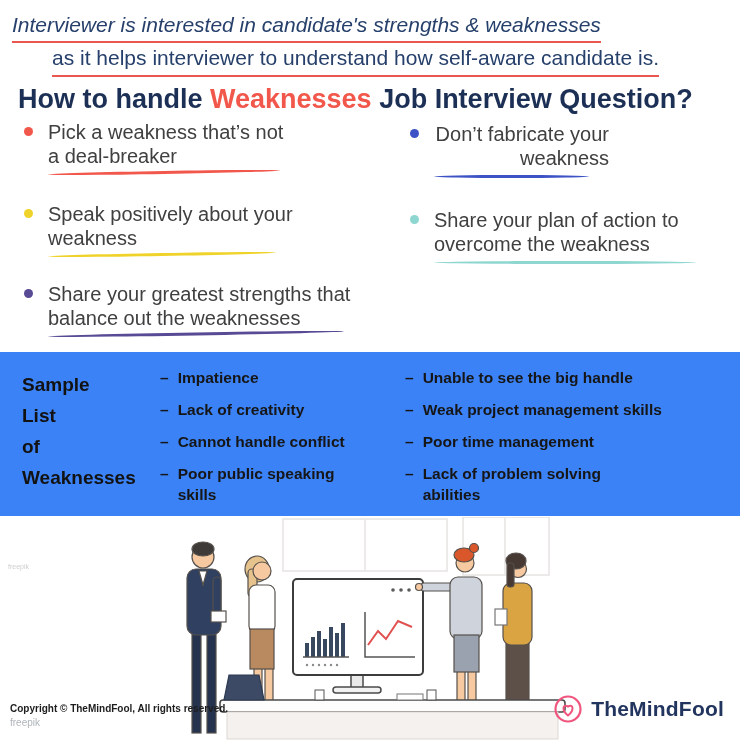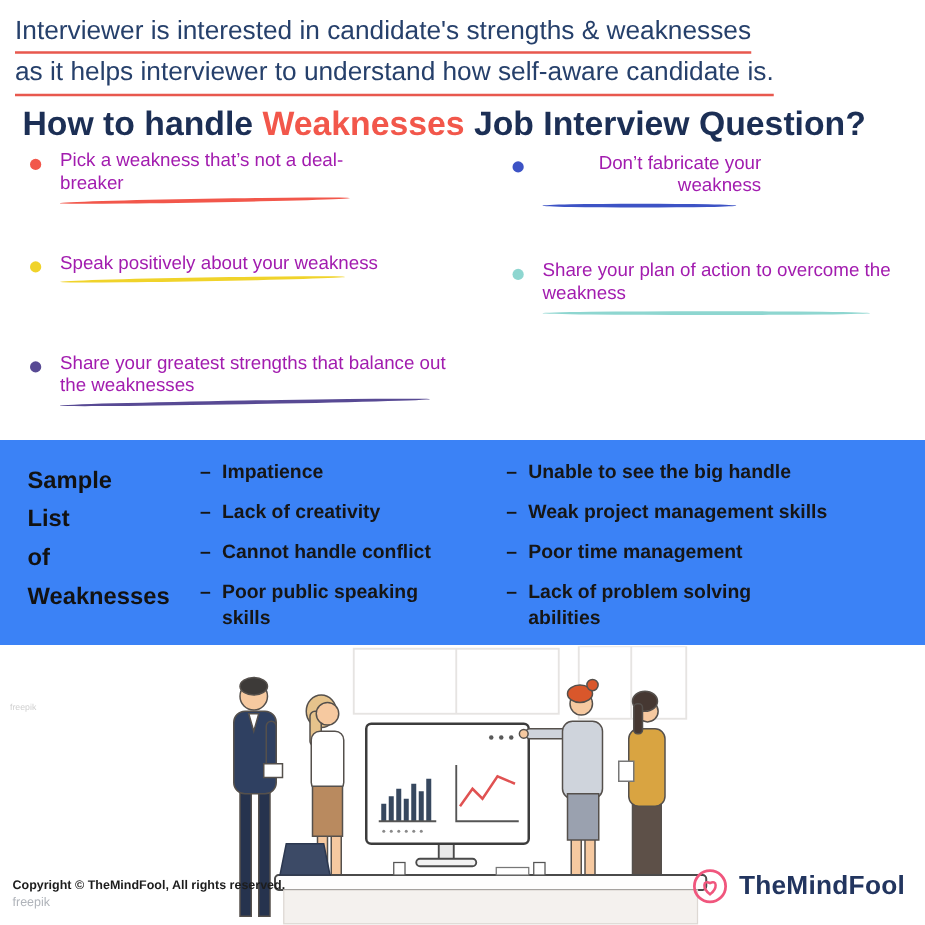--- a/index.html
+++ b/index.html
@@ -11,21 +11,21 @@
   }
   
   .intro { position:absolute; top:10px; left:12px; width:724px; font-size:21px; color:#26406b; line-height:1.45; }
   .intro .line { display:inline-block; border-bottom:2px solid #e8584e; padding-bottom:1px; }
   
   .heading { position:absolute; top:84px; left:18px; font-size:27px; font-weight:bold; color:#1c2f55; }
   
   .tips { position:absolute; top:120px; left:0; width:740px; height:230px; }
   .tip { position:absolute; display:flex; gap:15px; }
   .tip-bullet { width:9px; height:9px; border-radius:50%; margin-top:7px; flex:none; }
-  .tip-text { font-size:15px; color:#a21caf; line-height:1.22; }
+  .tip-text { font-size:20px; color:#404040; line-height:1.22; }
   .tip-underline { height:3px; border-radius:50%; margin-top:4px; transform:rotate(-1deg); transform-origin:left center; }
   .tip1 { left:24px; top:0; }   .tip1 .tip-text{ width:245px; }
   .tip2 { left:24px; top:82px; } .tip2 .tip-text{ width:255px; }
   .tip3 { left:24px; top:162px;} .tip3 .tip-text{ width:310px; }
   .tip4 { left:410px; top:2px;text-align:right; } .tip4 .tip-text{ width:175px; }
   .tip5 { left:410px; top:88px;} .tip5 .tip-text{ width:285px; }
   
   .sample-band { position:absolute; top:352px; left:0; width:740px; height:164px; background:#e7e7e7; display:flex; }
   .sample-label { width:160px; padding:22px 0 0 22px; font-size:19px; font-weight:bold; color:#121212; }
   .sample-label div { margin-bottom:9px; }
@@ -41,22 +41,22 @@
   .copyright { position:absolute; left:10px; bottom:26px; font-size:10px; font-weight:bold; color:#1d1d1d; }
   .freepik { position:absolute; left:10px; bottom:12px; font-size:10px; color:#b0b4ba; }
   .watermark-mini { position:absolute; left:8px; top:563px; font-size:7px; color:#cfcfcf; }
   .logo { position:absolute; right:16px; bottom:16px; display:flex; align-items:center; gap:8px; }
   .logo-text { font-size:21px; font-weight:bold; color:#22355f; letter-spacing:0.2px; }
 </style>
 </head>
 <body>
 
 <div class="intro">
-  <span class="line" style="border-bottom-color: rgb(232, 88, 78);">Interviewer is interested in candidate's strengths &amp; weaknesses</span><br>
-  <span class="line" style="border-bottom-color: rgb(232, 88, 78);">as it helps interviewer to understand how self-aware candidate is.</span>
+  <span class="line" style="border-bottom-color: rgb(232, 88, 78); font-style: italic;">Interviewer is interested in candidate's strengths &amp; weaknesses</span><br>
+  <span class="line" style="border-bottom-color: rgb(232, 88, 78); margin-left: 40px;">as it helps interviewer to understand how self-aware candidate is.</span>
 </div>
 
 <div class="heading">
   <span>How to handle </span><span style="color: rgb(242, 87, 75);">Weaknesses</span><span> Job Interview Question?</span>
 </div>
 
 <div class="tips">
 
   <div class="tip tip1">
     <span class="tip-bullet" style="background-color: rgb(242, 87, 75);"></span>

